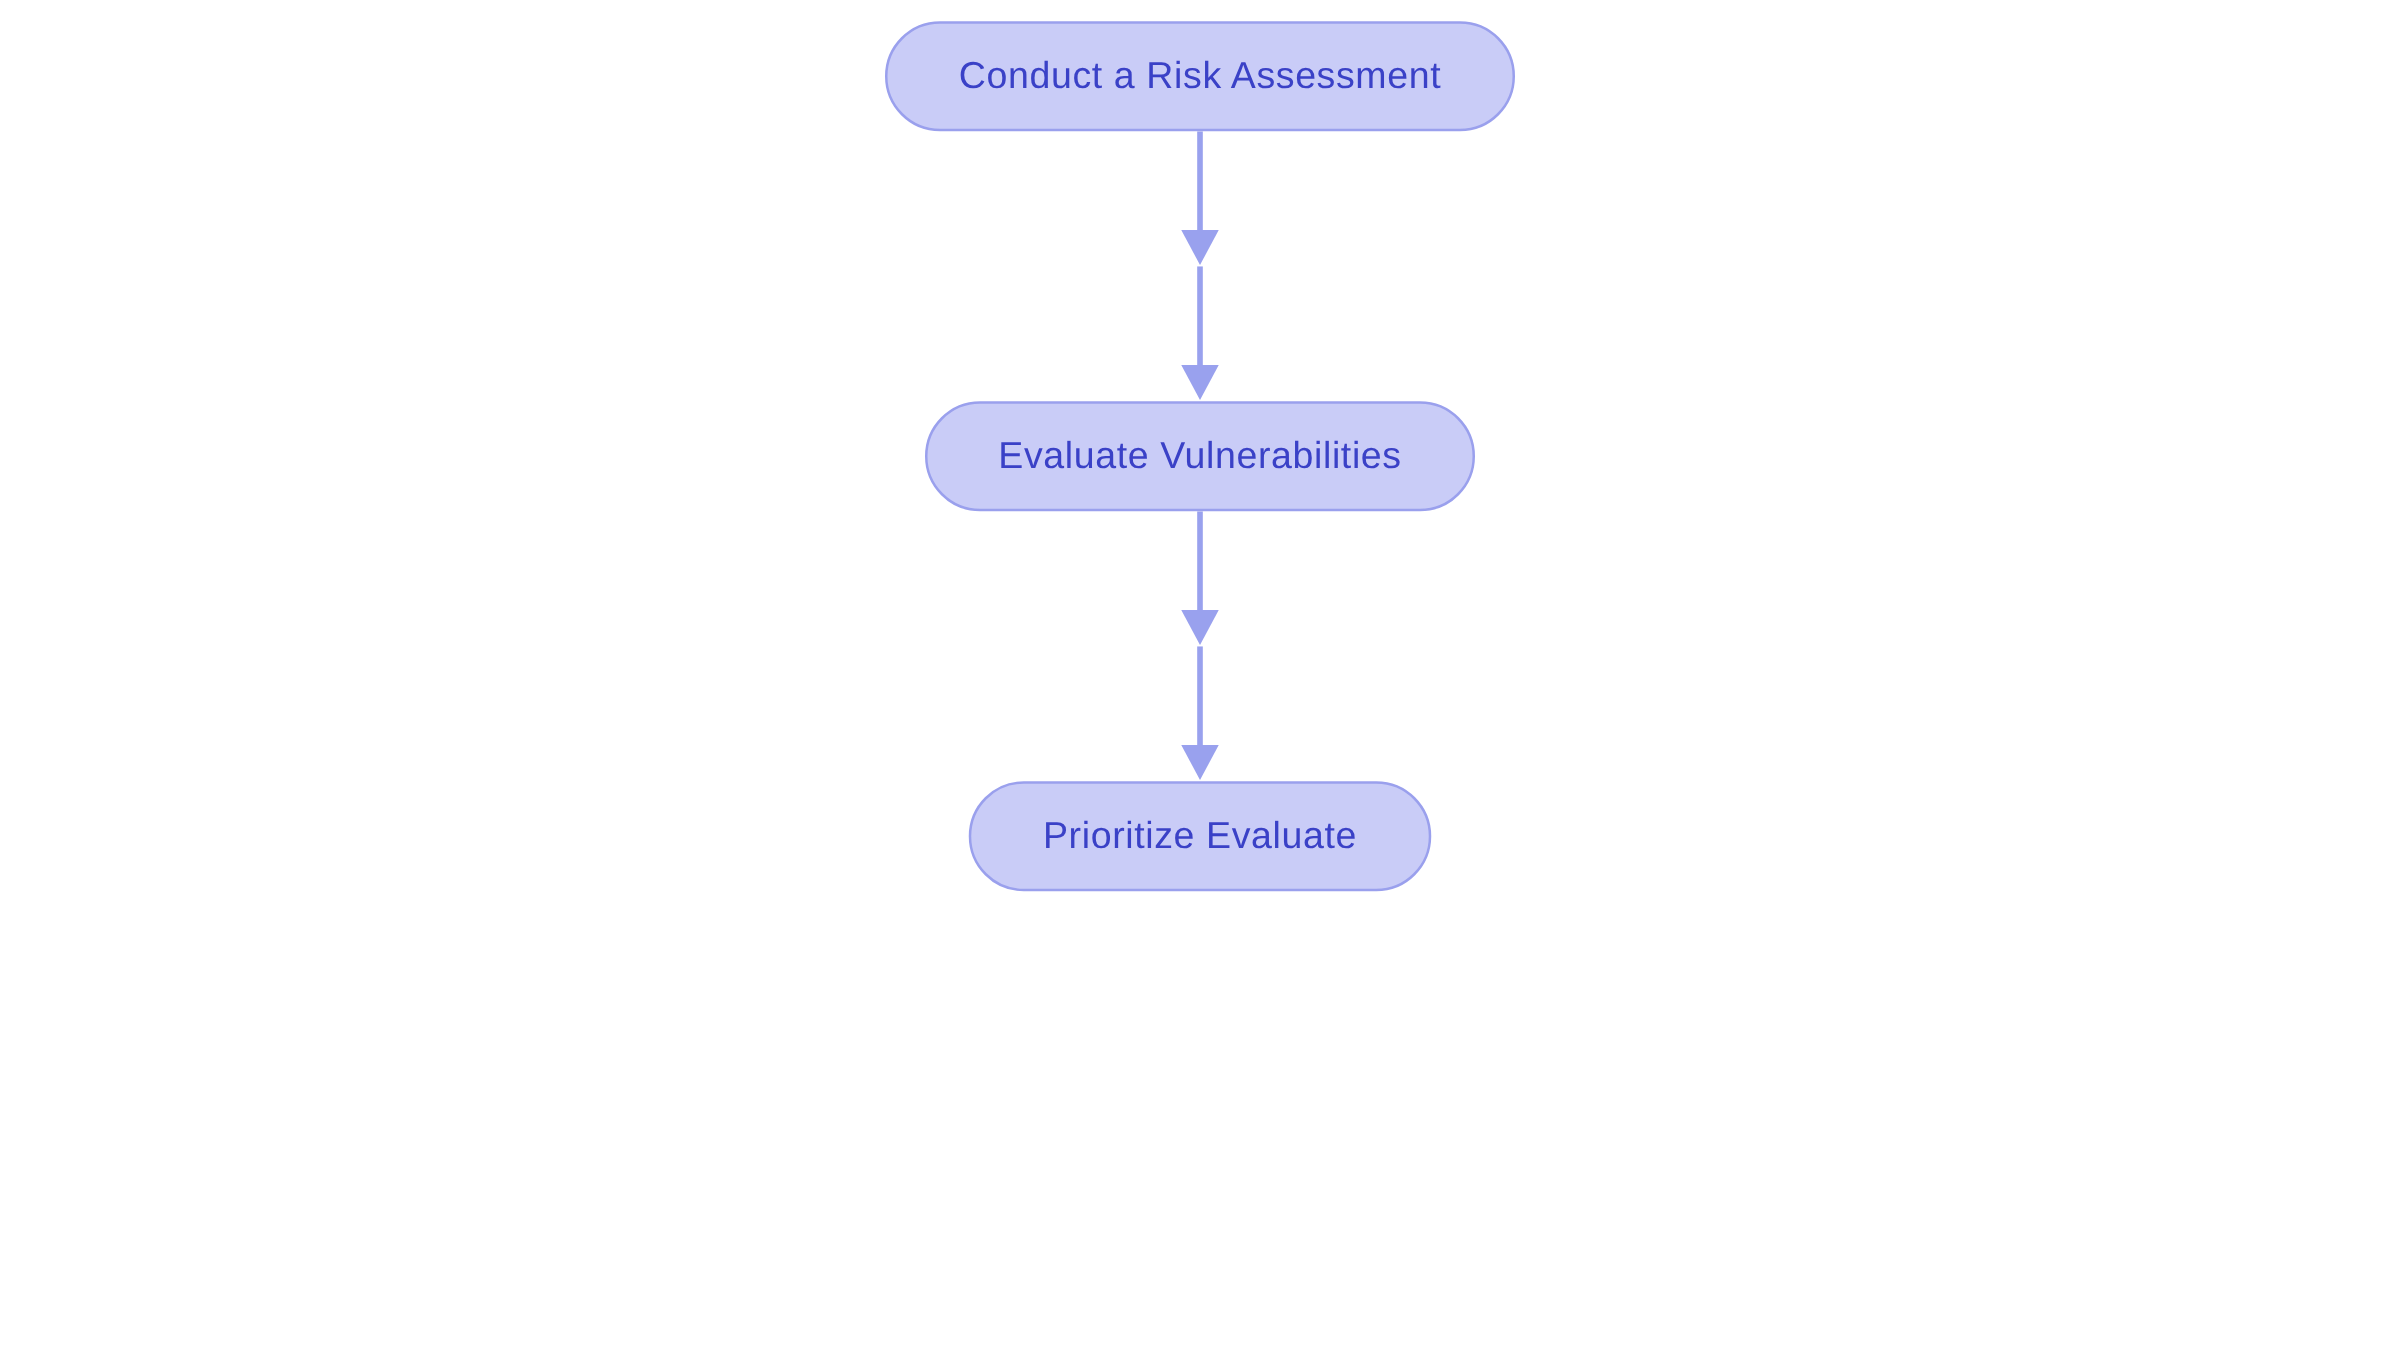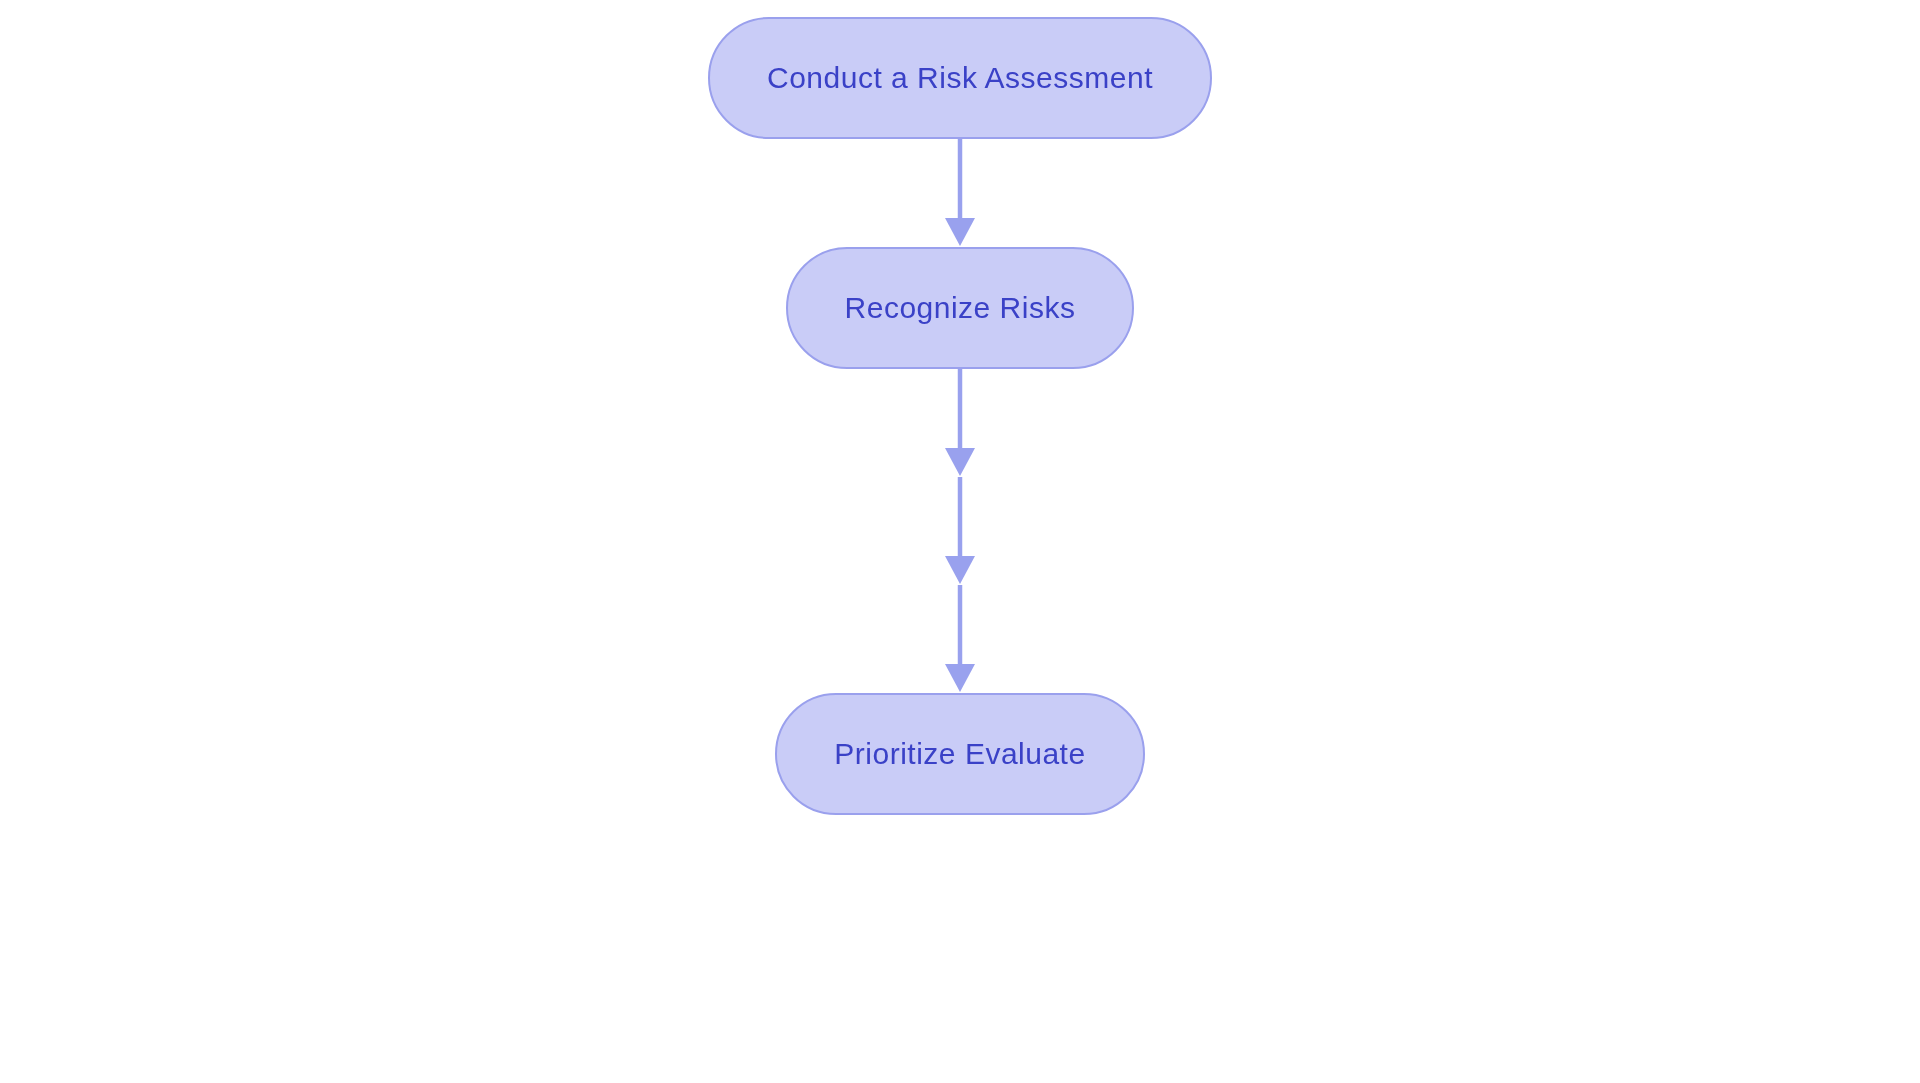--- a/index.html
+++ b/index.html
@@ -19,21 +19,21 @@
   }
   .flowchart {
     width: 1920px;
     height: 1083px;
     display: flex;
     flex-direction: column;
     align-items: center;
     padding-top: 17px;
   }
   .flow-node {
-    height: 122px;
+    height: 88px;
     padding: 0 57px;
     border-radius: 62px;
     background: var(--node-fill);
     border: 2px solid var(--node-border);
     display: flex;
     align-items: center;
     justify-content: flex-end;
     flex: 0 0 auto;
   }
   .flow-node .node-label {
@@ -63,29 +63,29 @@
 
   <div class="flow-node">
     <span class="node-label">Conduct a Risk Assessment</span>
   </div>
 
   <svg class="flow-arrow" viewBox="0 0 34 108" aria-hidden="true">
     <line class="arrow-shaft" x1="17" y1="0" x2="17" y2="82"></line>
     <polygon class="arrow-head" points="2,79 32,79 17,107"></polygon>
   </svg>
 
-  <div class="flow-node">
-    <span class="node-label">Recognize Risks</span>
-  </div>
 
   <svg class="flow-arrow" viewBox="0 0 34 108" aria-hidden="true">
     <line class="arrow-shaft" x1="17" y1="0" x2="17" y2="82"></line>
     <polygon class="arrow-head" points="2,79 32,79 17,107"></polygon>
   </svg>
 
+  <div class="flow-node">
+    <span class="node-label">Evaluate Vulnerabilities</span>
+  </div>
 
   <svg class="flow-arrow" viewBox="0 0 34 108" aria-hidden="true">
     <line class="arrow-shaft" x1="17" y1="0" x2="17" y2="82"></line>
     <polygon class="arrow-head" points="2,79 32,79 17,107"></polygon>
   </svg>
 
 
   <svg class="flow-arrow" viewBox="0 0 34 108" aria-hidden="true">
     <line class="arrow-shaft" x1="17" y1="0" x2="17" y2="82"></line>
     <polygon class="arrow-head" points="2,79 32,79 17,107"></polygon>

